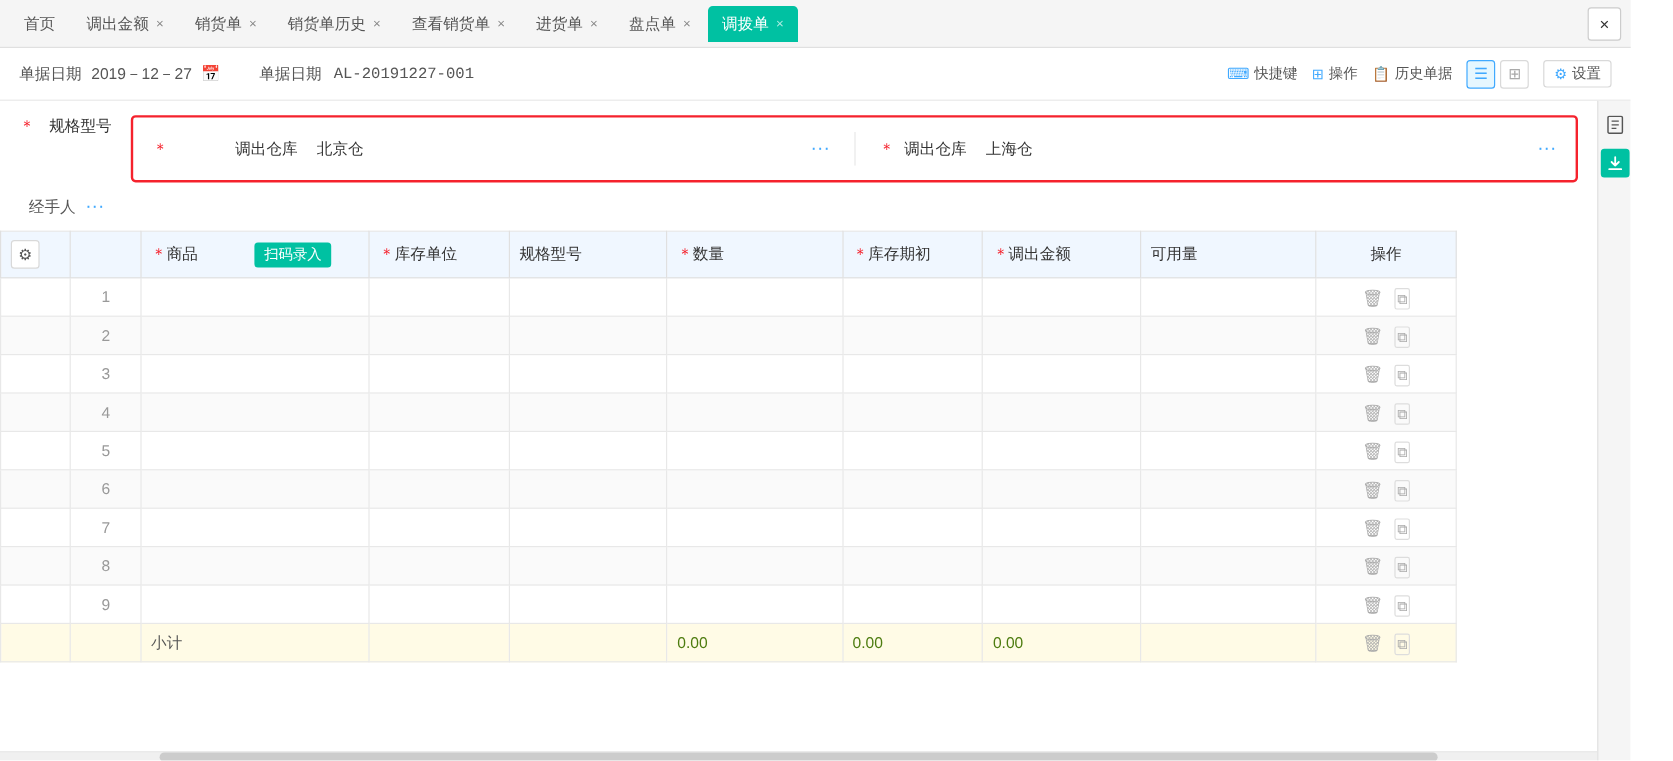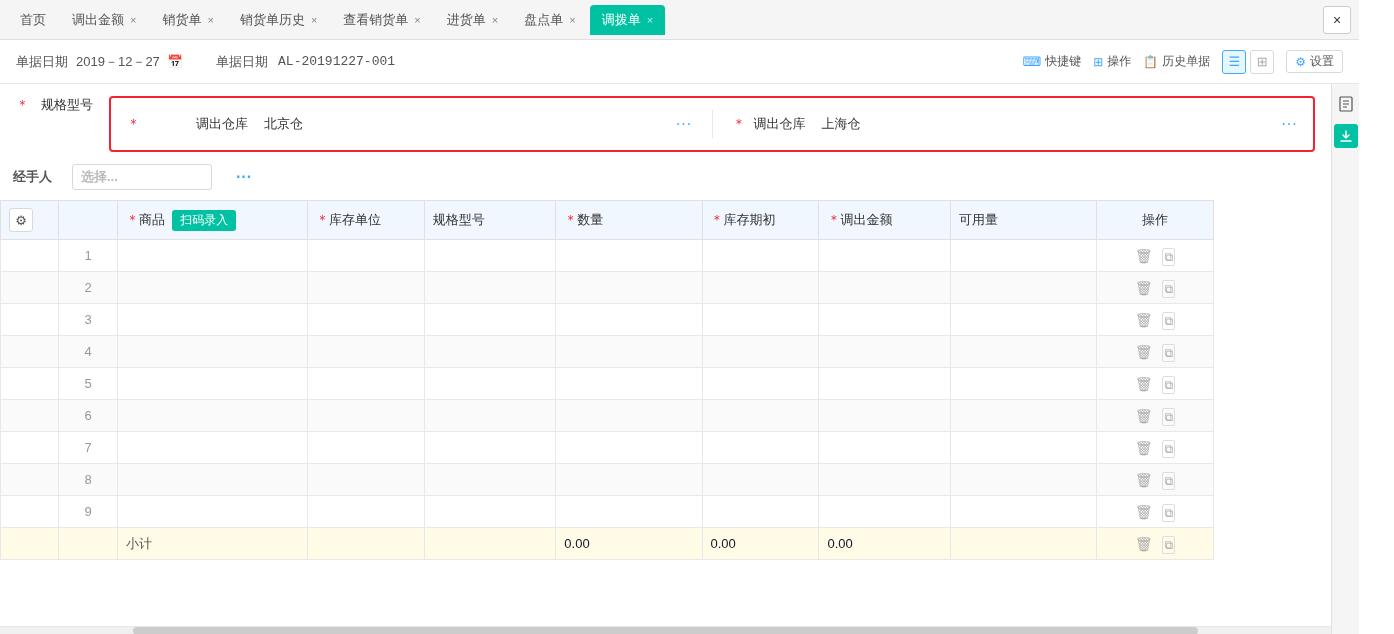--- a/index.html
+++ b/index.html
@@ -88,26 +88,26 @@
       border: 1px solid #e8e8e8; padding: 6px 8px; font-size: 13px;
       height: 32px; color: #333; background: #fff;
     }
     tbody tr:nth-child(even) td { background: #fafafa; }
     .row-num { color: #999; text-align: center; width: 40px; }
     .col-gear { width: 40px; text-align: center; }
     .col-ops { width: 80px; text-align: center; }
     
     .scan-btn {
       background: #00c1a2; color: #fff; border: none; border-radius: 3px;
-      padding: 2px 8px; font-size: 12px; cursor: pointer; white-space: nowrap;
+      padding: 2px 8px; font-size: 12px; cursor: pointer; white-space: nowrap; margin-left: 40px;
     }
     .op-icon { color: #aaa; cursor: pointer; font-size: 14px; margin: 0 3px; }
     .subtotal-row td { background: #fffbe6 !important; font-weight: normal; }
     .subtotal-label { color: #555; }
-    .num-value { color: #0f172a; }
+    .num-value { color: #4d7c0f; }
     
     .gear-icon-btn {
       width: 24px; height: 24px; border: 1px solid #d9d9d9; border-radius: 3px;
       display: flex; align-items: center; justify-content: center; cursor: pointer;
       background: #fff; font-size: 13px; color: #555;
     }
     
     
     .right-sidebar {
       width: 28px; background: #f5f5f5; border-left: 1px solid #e0e0e0;
@@ -124,21 +124,21 @@
     
     
     .main-container {
       display: flex; flex-direction: column; height: calc(634px - 40px); overflow: hidden;
     }
     .content-area {
       display: flex; flex: 1; overflow: hidden;
     }
     .main-content { flex: 1; display: flex; flex-direction: column; overflow: hidden; }
     
-    .form-row2 { display: flex; align-items: center; padding: 4px 13px 10px; gap: 20px; font-weight: bold; }
+    .form-row2 { display: flex; align-items: center; padding: 4px 24px 10px; gap: 4px; }
     
     .scrollbar-area { height: 8px; background: #f0f0f0; border-top: 1px solid #e8e8e8; }
     .scrollbar-thumb {
       height: 8px; background: #ccc; border-radius: 4px; width: 80%;
       margin-left: 10%;
     }
   </style>
 </head>
 <body>
 
@@ -243,23 +243,20 @@
               <span style="color:#f5222d;">＊</span>
               <span style="margin-right:8px;">调出仓库</span>
               <span style="color:#333; font-size:13px;">上海仓</span>
               <span class="field-more" style="margin-left:auto;">···</span>
             </div>
           </div>
         </div>
 
         <div class="form-row2">
           <span style="color:#555;">经手人</span>
-          <div class="select-field" style="min-width:140px;">
-            <span class="select-value person-placeholder">选择...</span>
-          </div>
           <span class="field-more" style="margin-left:4px;">···</span>
         </div>
 
         <div class="table-wrapper">
           <table>
             <colgroup>
               <col style="width:40px">
               <col style="width:40px">
               <col style="width:130px">
               <col style="width:80px">

